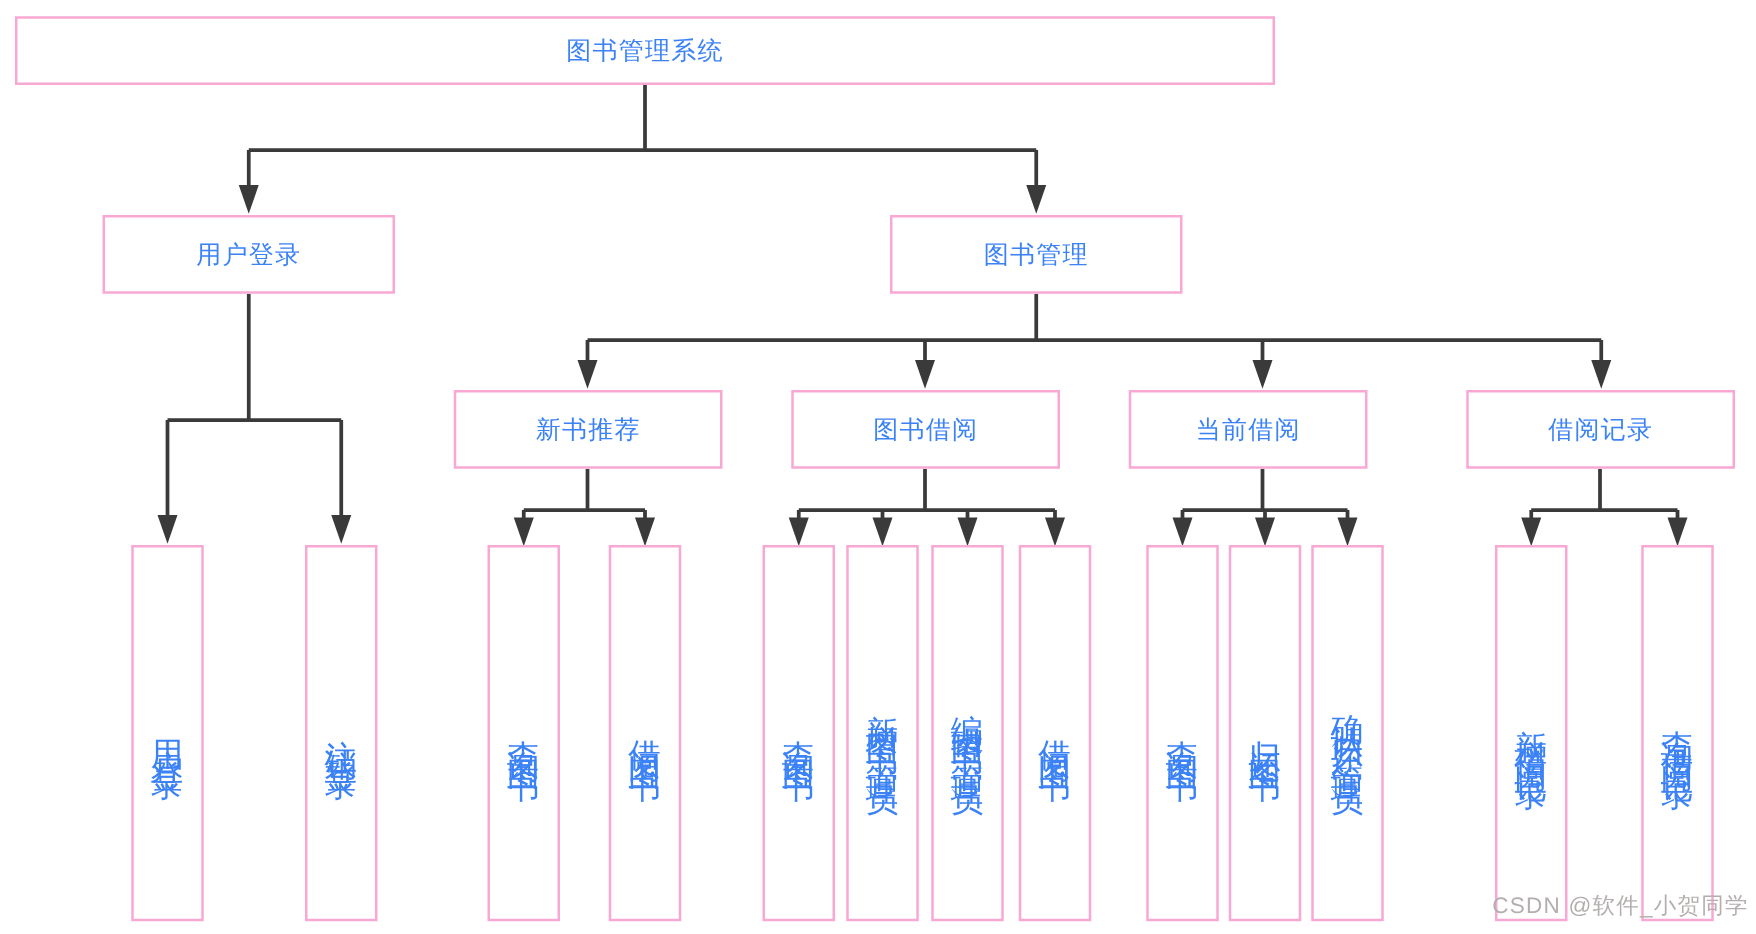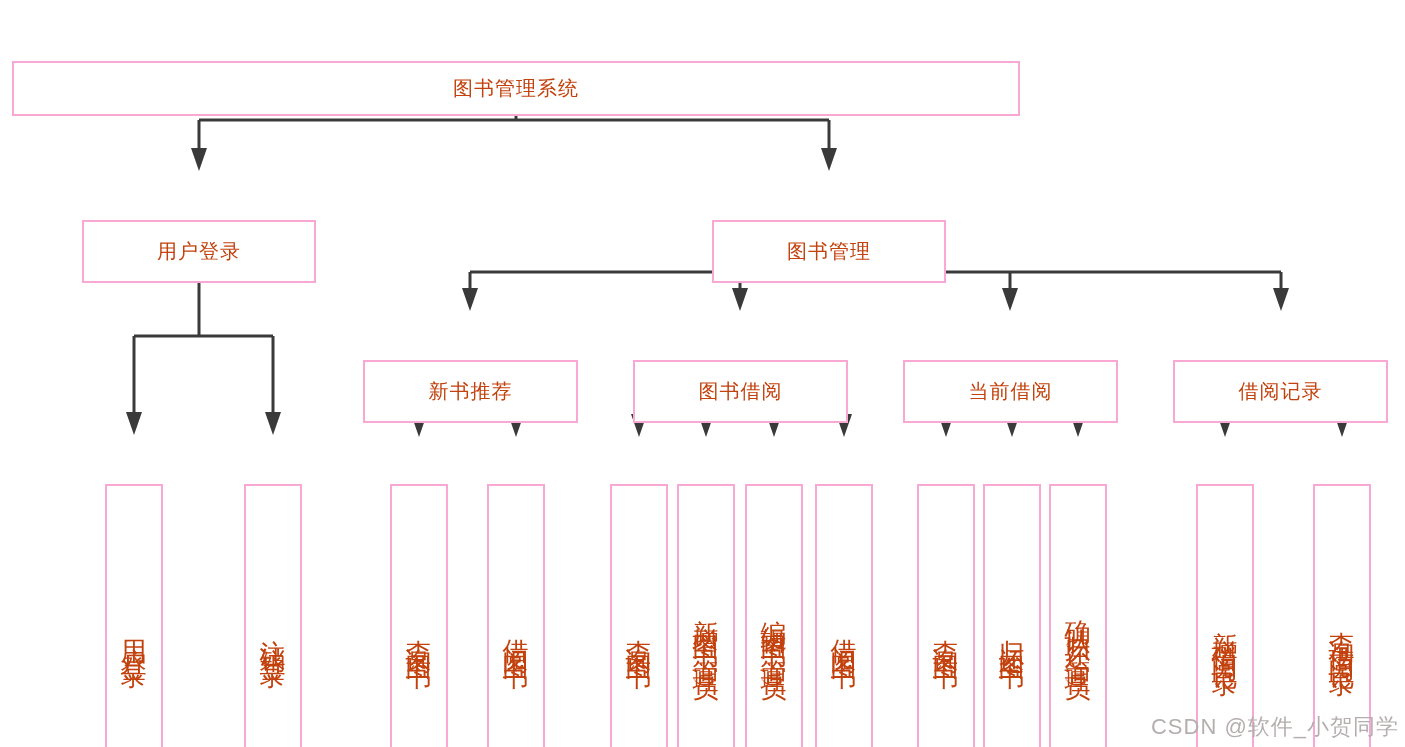--- a/index.html
+++ b/index.html
@@ -17,56 +17,55 @@
     width: 1405px; height: 747px;
   }
   .box {
     position: absolute;
     background: #ffffff;
     border: 2px solid #f9a8d4;
     box-sizing: border-box;
     display: flex;
     align-items: center;
     justify-content: center;
-    color: #c2410c;
+    color: #3b82f6;
     z-index: 2;
-    margin-top: 48px;
   }
   .box.h {
     font-size: 20px;
     letter-spacing: 1px;
     white-space: nowrap;
   }
   .box.root { border-width: 2px; }
   .box.v {
     writing-mode: vertical-rl;
     text-orientation: mixed;
     font-size: 26px;
     letter-spacing: 8px;
     line-height: 1;
   }
   
   .n-root   { left: 12px;   top: 13px;  width: 1008px; height: 55px; }
   .n-l2a    { left: 82px;   top: 172px; width: 234px;  height: 63px; }
   .n-l2b    { left: 712px;  top: 172px; width: 234px;  height: 63px; }
   .n-l3a    { left: 363px;  top: 312px; width: 215px;  height: 63px; }
   .n-l3b    { left: 633px;  top: 312px; width: 215px;  height: 63px; text-align: right; }
-  .n-l3c    { left: 903px;  top: 312px; width: 215px;  height: 63px; }
+  .n-l3c    { left: 903px;  top: 312px; width: 191px;  height: 63px; }
   .n-l3d    { left: 1173px; top: 312px; width: 215px;  height: 63px; }
   .leaf     { top: 436px; width: 58px; height: 301px; }
   .lf-a1 { left: 105px; }  .lf-a2 { left: 244px; }
   .lf-b1 { left: 390px; }  .lf-b2 { left: 487px; }
   .lf-c1 { left: 610px; }  .lf-c2 { left: 677px; }  .lf-c3 { left: 745px; }  .lf-c4 { left: 815px; }
   .lf-d1 { left: 917px; }  .lf-d2 { left: 983px; }  .lf-d3 { left: 1049px; }
   .lf-e1 { left: 1196px; } .lf-e2 { left: 1313px; }
   .watermark {
     position: absolute;
     right: 6px;
     top: 712px;
-    font-size: 22px;
+    font-size: 18px;
     color: #b5aeae;
     letter-spacing: 1px;
     z-index: 5;
     white-space: nowrap;
   }
 </style>
 </head>
 <body>
 
 <div class="stage">

